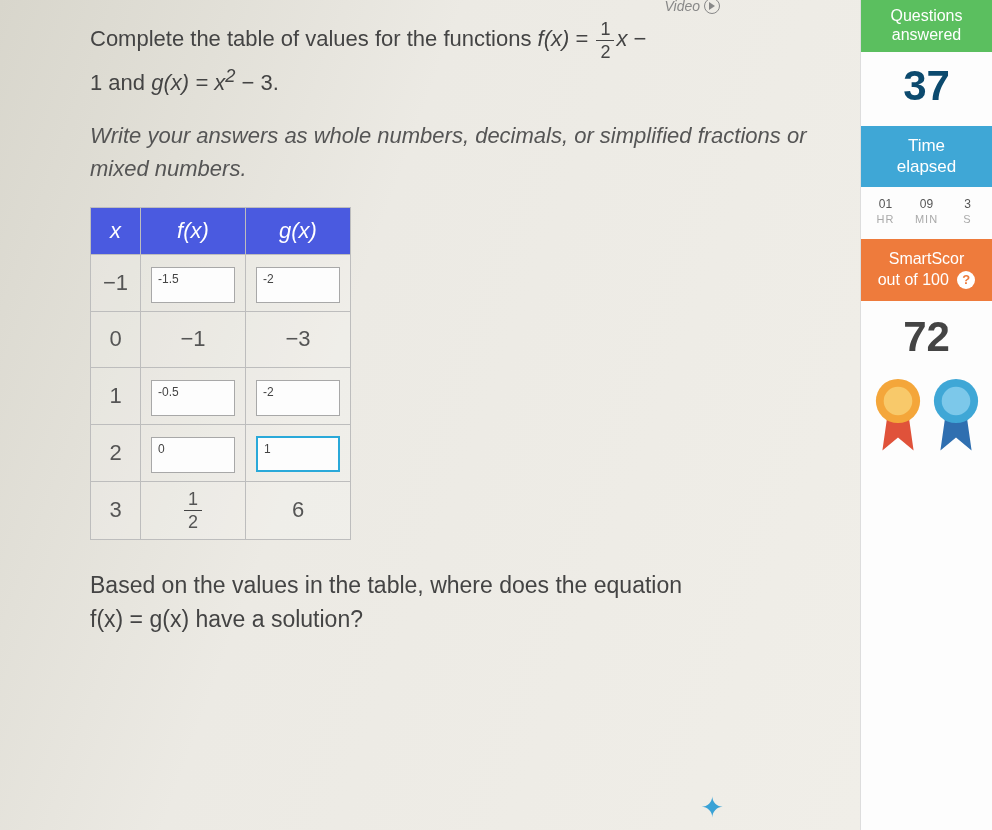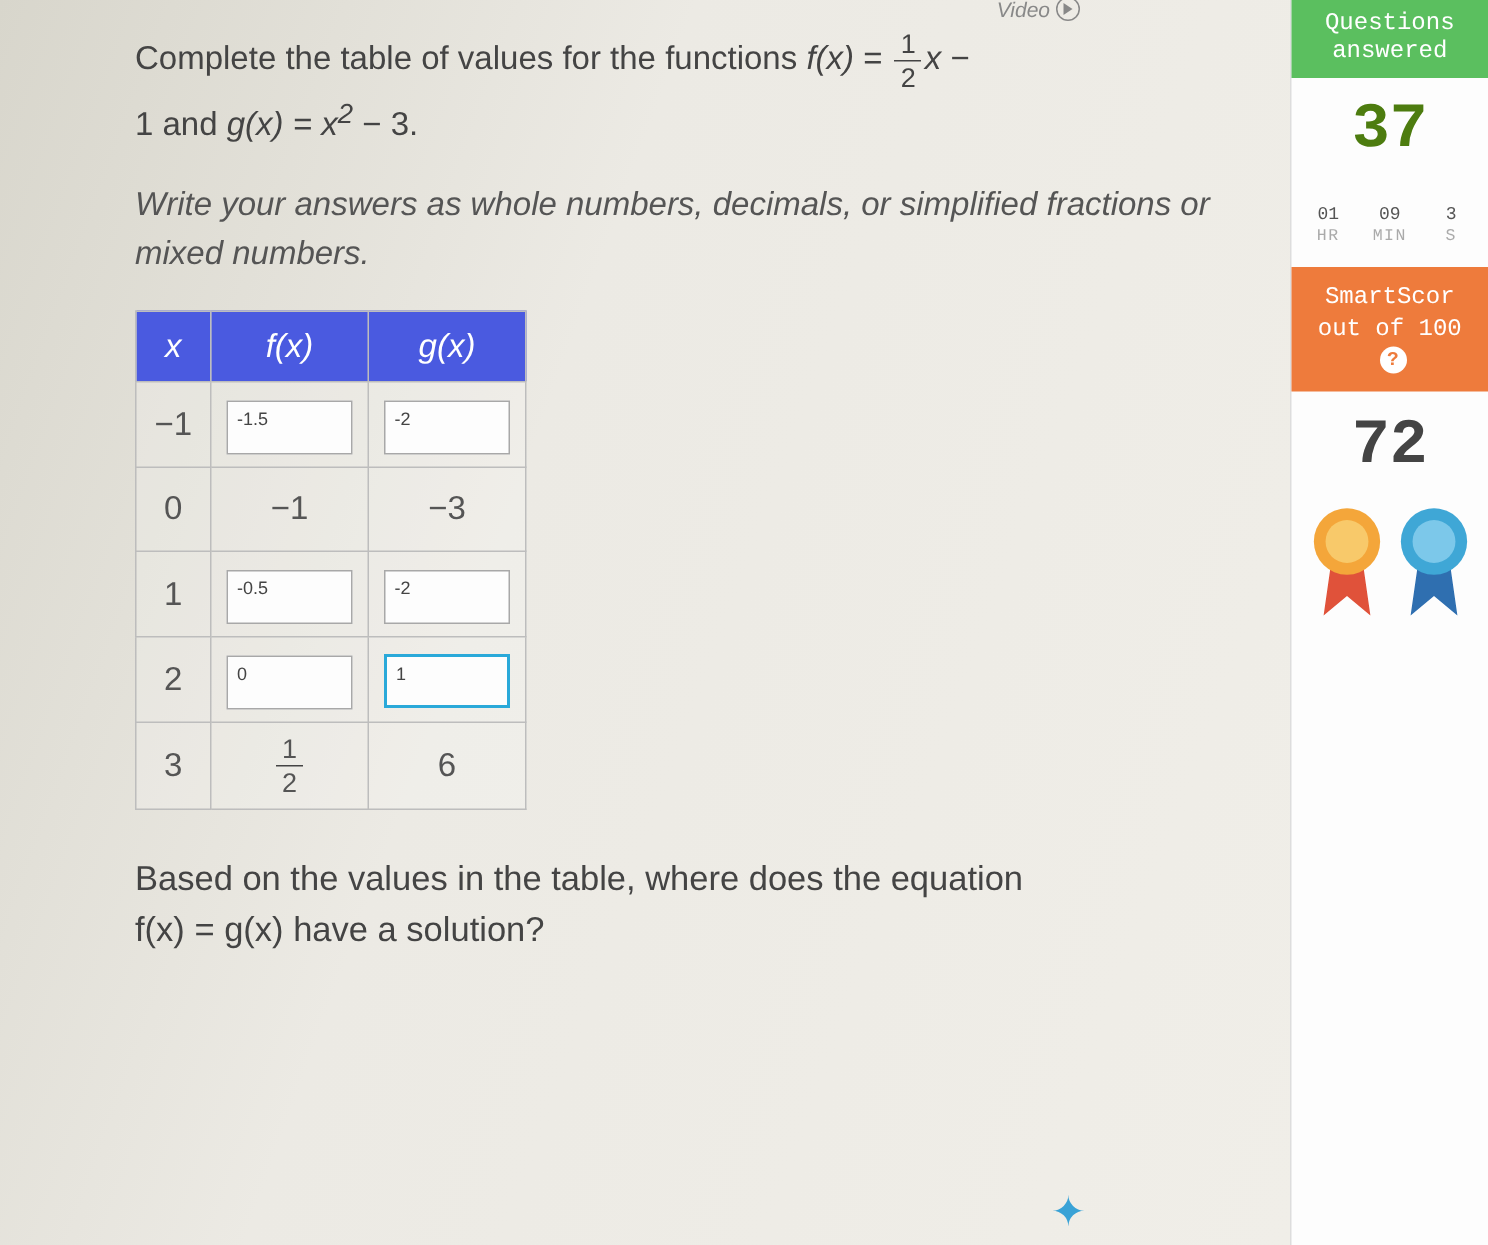--- a/index.html
+++ b/index.html
@@ -94,24 +94,23 @@
   .sidebar {
     position: absolute;
     right: 0;
     top: 0;
     width: 132px;
     height: 830px;
     background: #fdfdfd;
     border-left: 1px solid #ddd;
     font-size: 16px;
     text-align: center;
-    font-family: Liberation Mono, monospace;
   }
   .sb-green { background: #5bbf5f; color:#fff; padding: 6px 4px 8px; font-size:16px; line-height:1.2;}
-  .sb-count { font-size: 42px; font-weight:bold; color:#4d7c0f; padding: 10px 0 16px; }
+  .sb-count { font-size: 42px; font-weight:bold; color:#0c4a6e; padding: 10px 0 16px; }
   .sb-blue { background: #3fa7d6; color:#fff; padding: 10px 4px; font-size:17px; line-height:1.2;}
   .sb-time-row { display:flex; padding: 10px 4px 2px; color:#555; font-size:12px; }
   .sb-time-row > div { flex:1; }
   .sb-time-lbl { display:flex; padding: 0 4px 14px; color:#aaa; font-size:11px; letter-spacing:1px;}
   .sb-time-lbl > div { flex:1; }
   .sb-orange { background: #ee7b3c; color:#fff; padding: 10px 4px; font-size:16px; line-height:1.3; position:relative;}
   .sb-orange .qmark {
     display:inline-block; width:18px; height:18px; border-radius:50%;
     background:#fff; color:#ee7b3c; font-size:13px; font-weight:bold; line-height:18px;
     margin-left:4px; position:relative; top:-1px;
@@ -197,20 +196,24 @@
   <div class="sparkle">✦</div>
 </div>
 
 <div class="sidebar">
   <div class="sb-green">
     <div>Questions</div>
     <div>answered</div>
   </div>
   <div class="sb-count">37</div>
 
+  <div class="sb-blue">
+    <div>Time</div>
+    <div>elapsed</div>
+  </div>
   <div class="sb-time-row">
     <div>01</div>
     <div>09</div>
     <div>3</div>
   </div>
   <div class="sb-time-lbl">
     <div>HR</div>
     <div>MIN</div>
     <div>S</div>
   </div>

